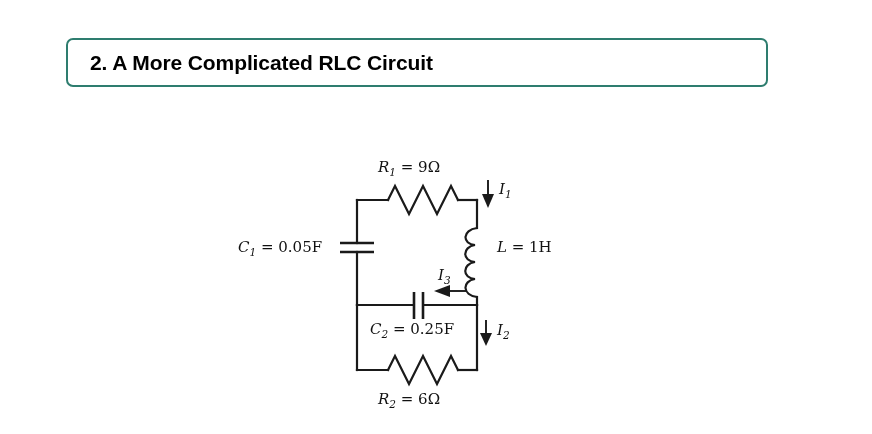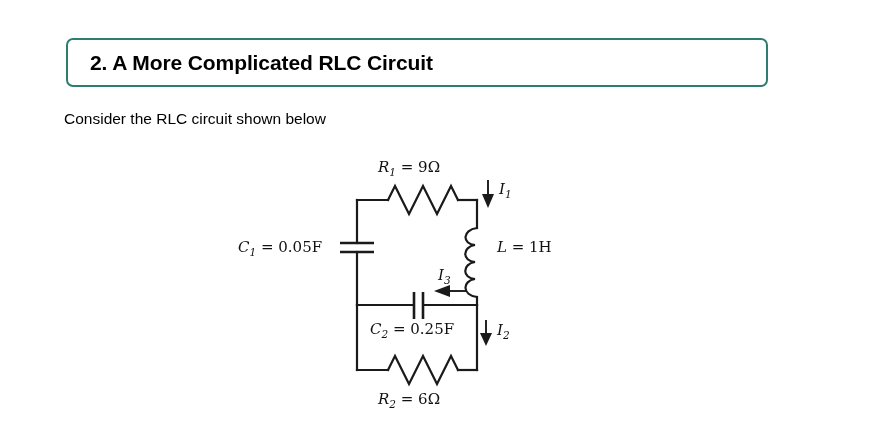--- a/index.html
+++ b/index.html
@@ -109,21 +109,20 @@
 </style>
 </head>
 <body>
 
 <div id="page">
 
   <div id="title-box" style="border-color: rgb(46, 125, 111);">
     <div id="title-text">2. A More Complicated RLC Circuit</div>
   </div>
 
-  <div id="intro-text">Consider the RLC circuit shown below</div>
 
   <div id="figure">
     <svg width="872" height="272" viewBox="0 0 872 272" xmlns="http://www.w3.org/2000/svg">
 
       <path class="wire" d="M 347,52 L 347,95" style="stroke: rgb(26, 26, 26);"></path>
 
       <path class="wire" d="M 347,52 L 378,52" style="stroke: rgb(26, 26, 26);"></path>
 
       <path class="wire" d="M 378,52 L 385,38 L 399,66 L 413,38 L 427,66 L 441,38 L 448,52" style="stroke: rgb(26, 26, 26);"></path>
 

